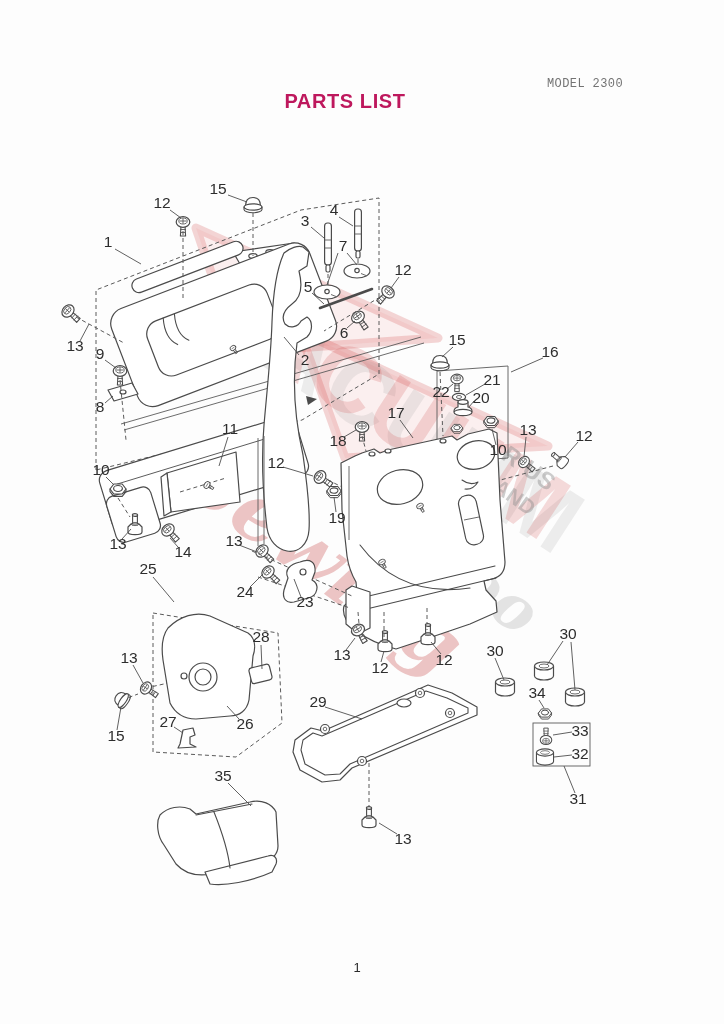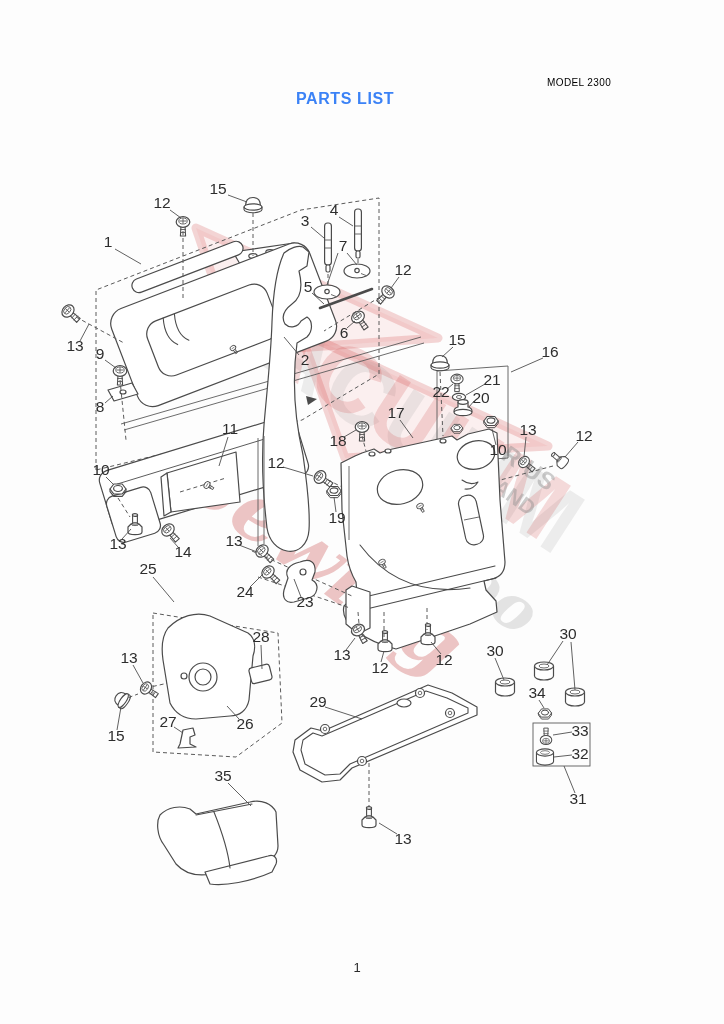--- a/index.html
+++ b/index.html
@@ -1,21 +1,21 @@
 <!DOCTYPE html>
 <html><head>
 <meta charset="utf-8">
 <style>
   html,body{margin:0;padding:0;background:#ffffff;}
   #page{position:relative;width:724px;height:1024px;background:#fdfdfd;overflow:hidden;
         font-family:"Liberation Sans", sans-serif;}
-  .hdr-model{position:absolute;top:77px;left:547px;width:160px;font-size:10px;color:#000000;
-        letter-spacing:.4px;}
+  .hdr-model{position:absolute;top:77px;left:547px;width:160px;font-size:12px;color:#737373;
+        letter-spacing:.4px;font-family:Liberation Mono, monospace;}
   .hdr-title{position:absolute;top:90px;left:345px;transform:translateX(-50%);
-        font-size:16px;font-weight:700;color:#3b82f6;letter-spacing:.6px;}
+        font-size:20px;font-weight:700;color:#be185d;letter-spacing:.6px;}
   .page-num{position:absolute;top:960px;left:357px;transform:translateX(-50%);
         font-size:13px;color:#2b2b2b;}
   svg{position:absolute;inset:0;}
   .part{fill:#ffffff;stroke:#4b4b4b;stroke-width:1.2;stroke-linejoin:round;stroke-linecap:round;}
   .pline{fill:none;stroke:#4b4b4b;stroke-width:1.1;stroke-linejoin:round;stroke-linecap:round;}
   .thin{fill:none;stroke:#5a5a5a;stroke-width:.9;}
   .dash{fill:none;stroke:#5a5a5a;stroke-width:1;stroke-dasharray:4 3;}
   .leader{fill:none;stroke:#4f4f4f;stroke-width:.9;}
   .plabel{font-family:"Liberation Sans",sans-serif;font-size:15.5px;fill:#2d2d2d;
         text-anchor:middle;dominant-baseline:middle;}

